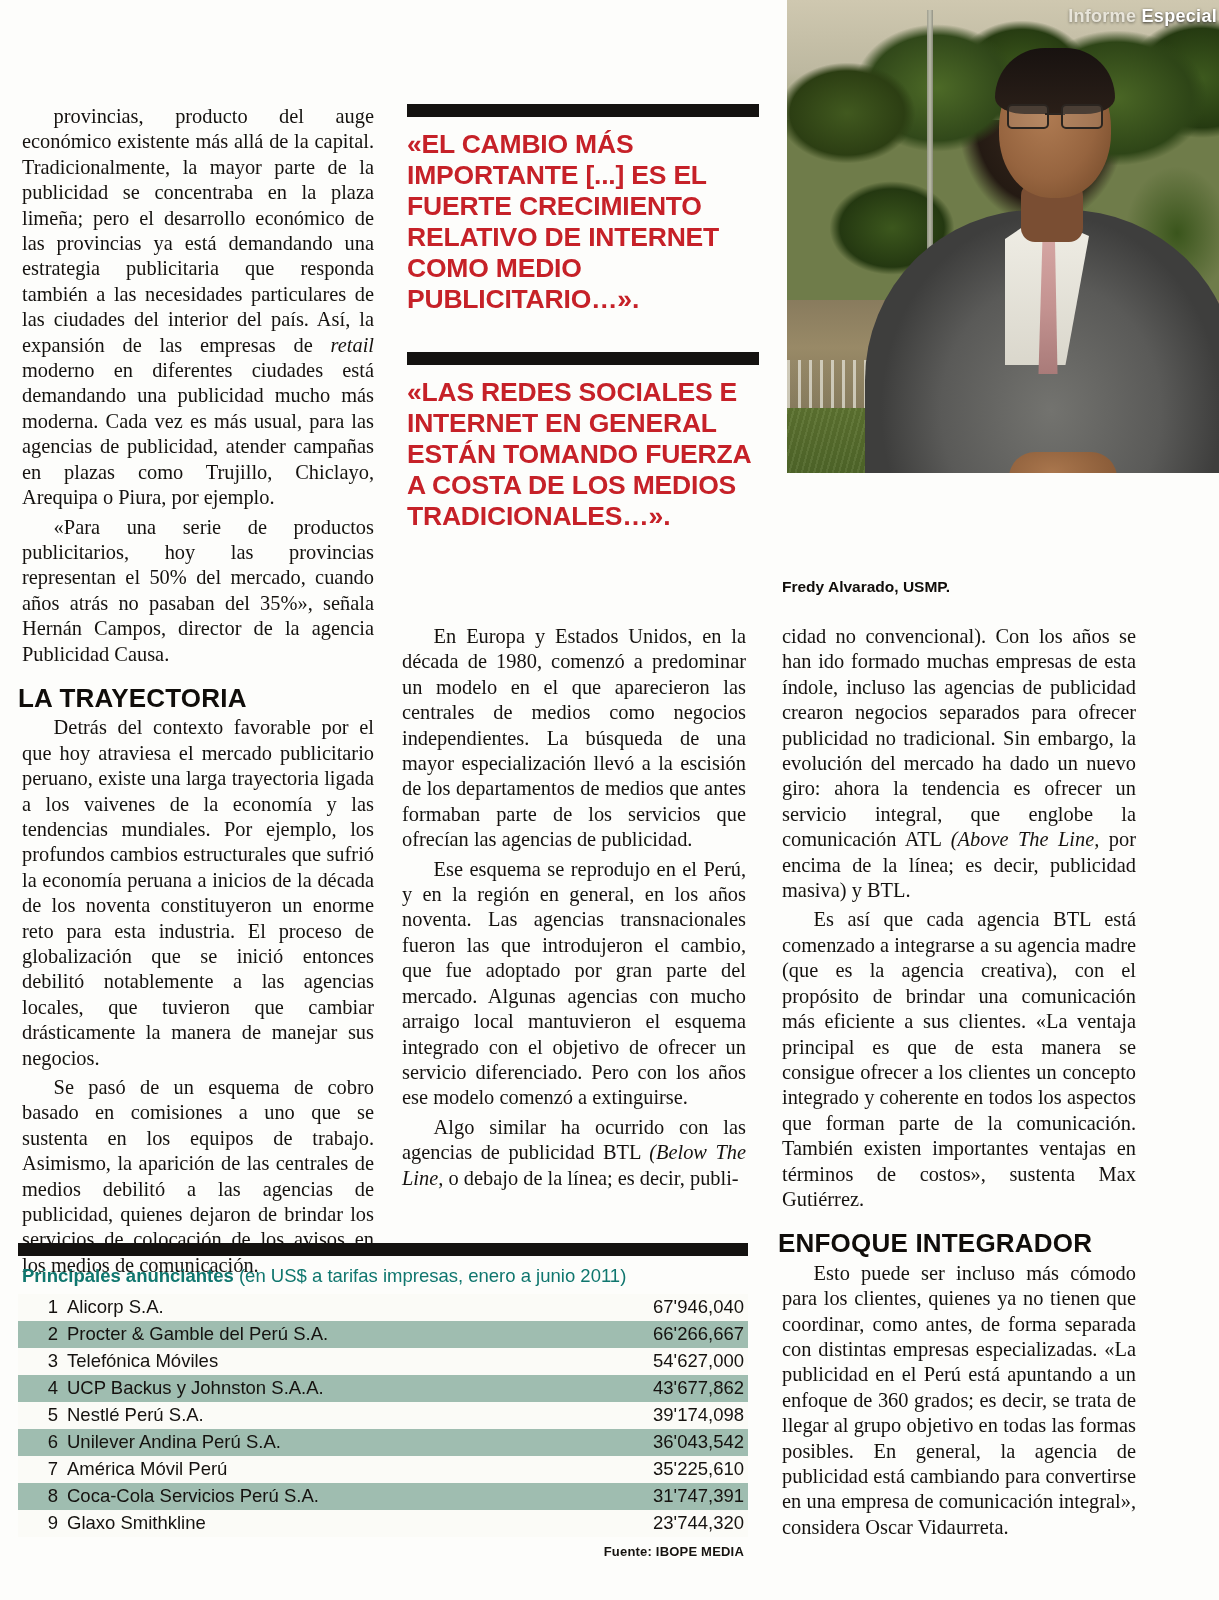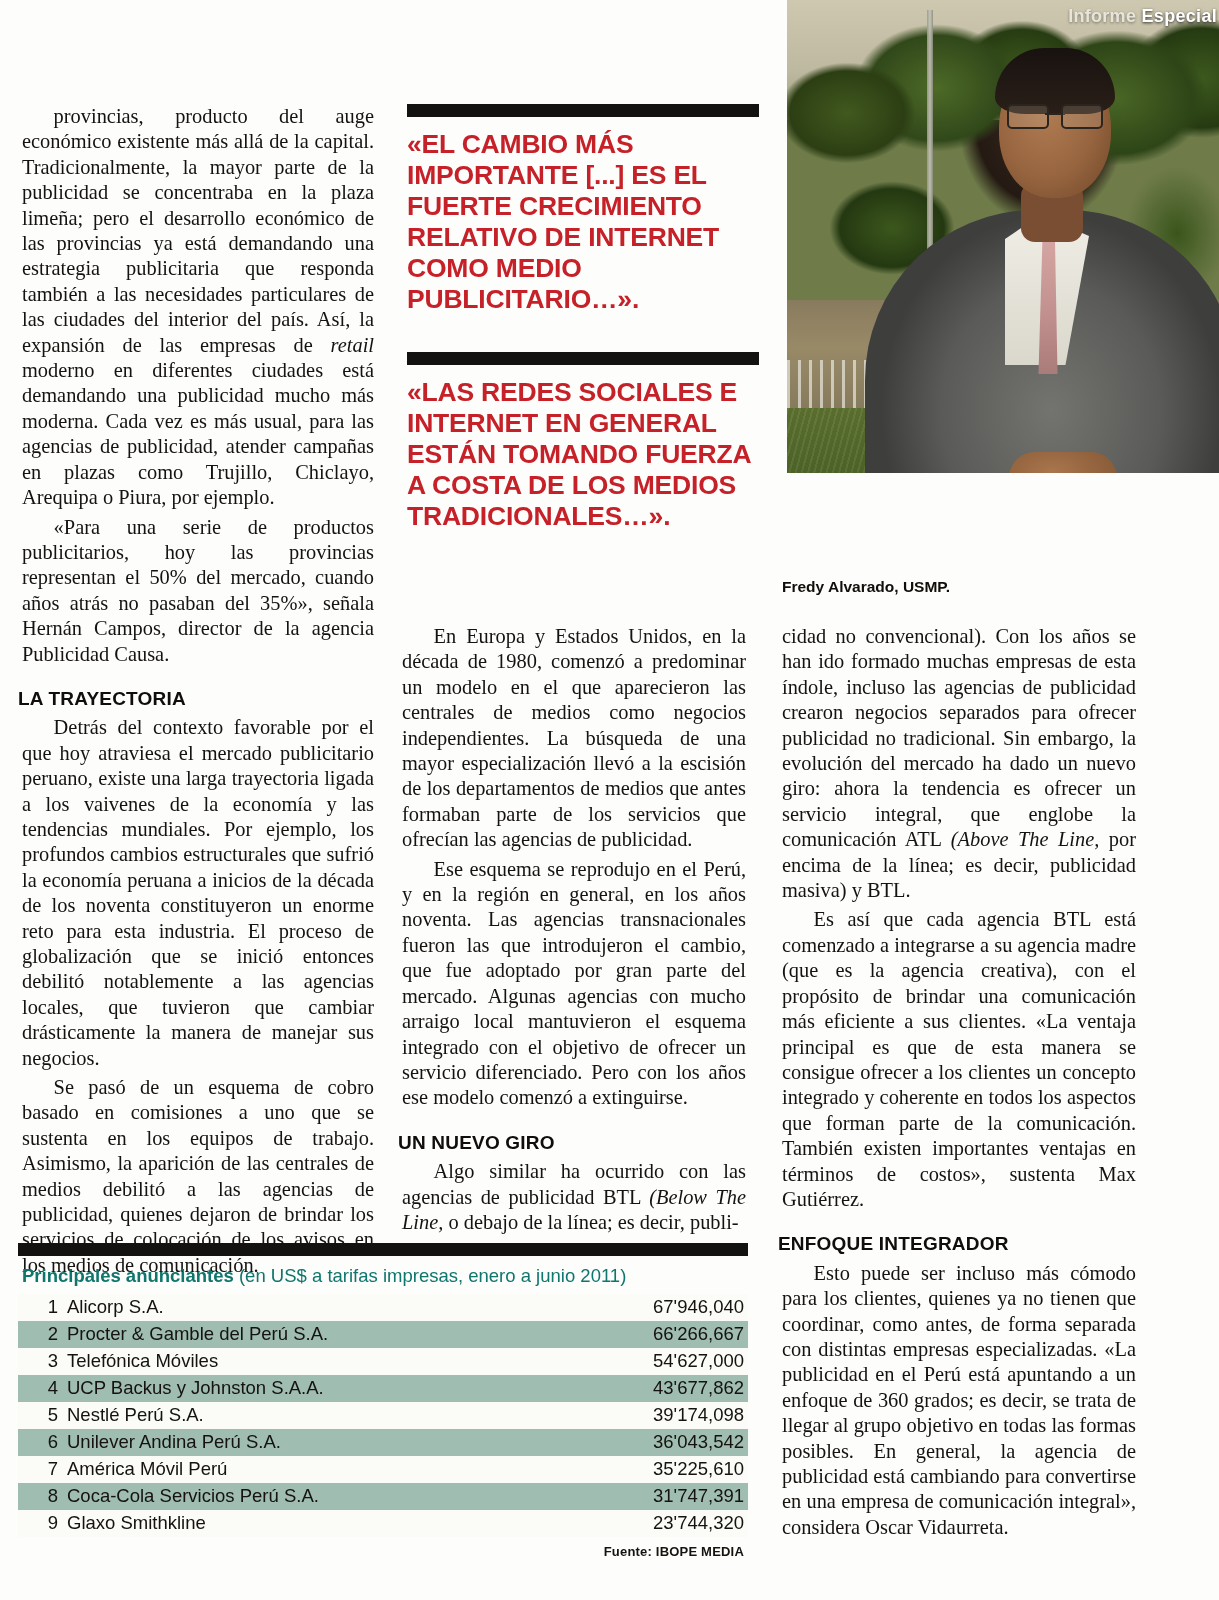--- a/index.html
+++ b/index.html
@@ -94,21 +94,21 @@
   .col{position:absolute;font-size:20.4px;line-height:25.4px;text-align:justify;
        -webkit-hyphens:auto;hyphens:auto;}
   .col p{margin:4px;text-indent:1.55em;}
   .col p.noind{text-indent:0;}
   .col1{left:18px;top:100px;width:360px;}
   .col2{left:398px;top:620px;width:352px;}
   .col3{left:778px;top:620px;width:362px;}
 
   h2.sec{
     font-family:"Liberation Sans",sans-serif;
-    font-size:19px;font-weight:700;letter-spacing:.2px;color:#100d0a;
+    font-size:26px;font-weight:700;letter-spacing:.2px;color:#100d0a;
     margin:19px 0 1px 0;text-indent:0;text-align:left;
   }
 
   
   .pull{position:absolute;width:352px;left:398px;margin-left:9px;}
   .pull .bar{height:13px;background:#141210;margin-bottom:12px;}
   .pull .qt{
     font-family:"Liberation Sans",sans-serif;font-weight:700;
     color:#c62128;font-size:26.5px;line-height:31px;letter-spacing:-.2px;
   }
@@ -185,21 +185,20 @@
     <p><span>provincias, producto del auge económico existente más allá de la capital. Tradicionalmente, la mayor parte de la publicidad se concentraba en la plaza limeña; pero el desarrollo económico de las provincias ya está demandando una estrategia publicitaria que responda también a las necesidades particulares de las ciudades del interior del país. Así, la expansión de las empresas de </span><span class="it">retail</span><span> moderno en diferentes ciudades está demandando una publicidad mucho más moderna. Cada vez es más usual, para las agencias de publicidad, atender campañas en plazas como Trujillo, Chiclayo, Arequipa o Piura, por ejemplo.</span></p>
     <p>«Para una serie de productos publicitarios, hoy las provincias representan el 50% del mercado, cuando años atrás no pasaban del 35%», señala Hernán Campos, director de la agencia Publicidad Causa.</p>
     <h2 class="sec">LA TRAYECTORIA</h2>
     <p>Detrás del contexto favorable por el que hoy atraviesa el mercado publicitario peruano, existe una larga trayectoria ligada a los vaivenes de la economía y las tendencias mundiales. Por ejemplo, los profundos cambios estructurales que sufrió la economía peruana a inicios de la década de los noventa constituyeron un enorme reto para esta industria. El proceso de globalización que se inició entonces debilitó notablemente a las agencias locales, que tuvieron que cambiar drásticamente la manera de manejar sus negocios.</p>
     <p>Se pasó de un esquema de cobro basado en comisiones a uno que se sustenta en los equipos de trabajo. Asimismo, la aparición de las centrales de medios debilitó a las agencias de publicidad, quienes dejaron de brindar los servicios de colocación de los avisos en los medios de comunicación.</p>
   </div>
 
   <div class="col col2">
     <p>En Europa y Estados Unidos, en la década de 1980, comenzó a predominar un modelo en el que aparecieron las centrales de medios como negocios independientes. La búsqueda de una mayor especialización llevó a la escisión de los departamentos de medios que antes formaban parte de los servicios que ofrecían las agencias de publicidad.</p>
     <p>Ese esquema se reprodujo en el Perú, y en la región en general, en los años noventa. Las agencias transnacionales fueron las que introdujeron el cambio, que fue adoptado por gran parte del mercado. Algunas agencias con mucho arraigo local mantuvieron el esquema integrado con el objetivo de ofrecer un servicio diferenciado. Pero con los años ese modelo comenzó a extinguirse.</p>
-    <h2 class="sec">UN NUEVO GIRO</h2>
     <p><span>Algo similar ha ocurrido con las agencias de publicidad BTL </span><span class="it">(Below The Line,</span><span> o debajo de la línea; es decir, publi-</span></p>
   </div>
 
   <div class="col col3">
     <p class="noind"><span>cidad no convencional). Con los años se han ido formado muchas empresas de esta índole, incluso las agencias de publicidad crearon negocios separados para ofrecer publicidad no tradicional. Sin embargo, la evolución del mercado ha dado un nuevo giro: ahora la tendencia es ofrecer un servicio integral, que englobe la comunicación ATL </span><span class="it">(Above The Line,</span><span> por encima de la línea; es decir, publicidad masiva) y BTL.</span></p>
     <p>Es así que cada agencia BTL está comenzado a integrarse a su agencia madre (que es la agencia creativa), con el propósito de brindar una comunicación más eficiente a sus clientes. «La ventaja principal es que de esta manera se consigue ofrecer a los clientes un concepto integrado y coherente en todos los aspectos que forman parte de la comunicación. También existen importantes ventajas en términos de costos», sustenta Max Gutiérrez.</p>
     <h2 class="sec">ENFOQUE INTEGRADOR</h2>
     <p>Esto puede ser incluso más cómodo para los clientes, quienes ya no tienen que coordinar, como antes, de forma separada con distintas empresas especializadas. «La publicidad en el Perú está apuntando a un enfoque de 360 grados; es decir, se trata de llegar al grupo objetivo en todas las formas posibles. En general, la agencia de publicidad está cambiando para convertirse en una empresa de comunicación integral», considera Oscar Vidaurreta.</p>
   </div>
 

